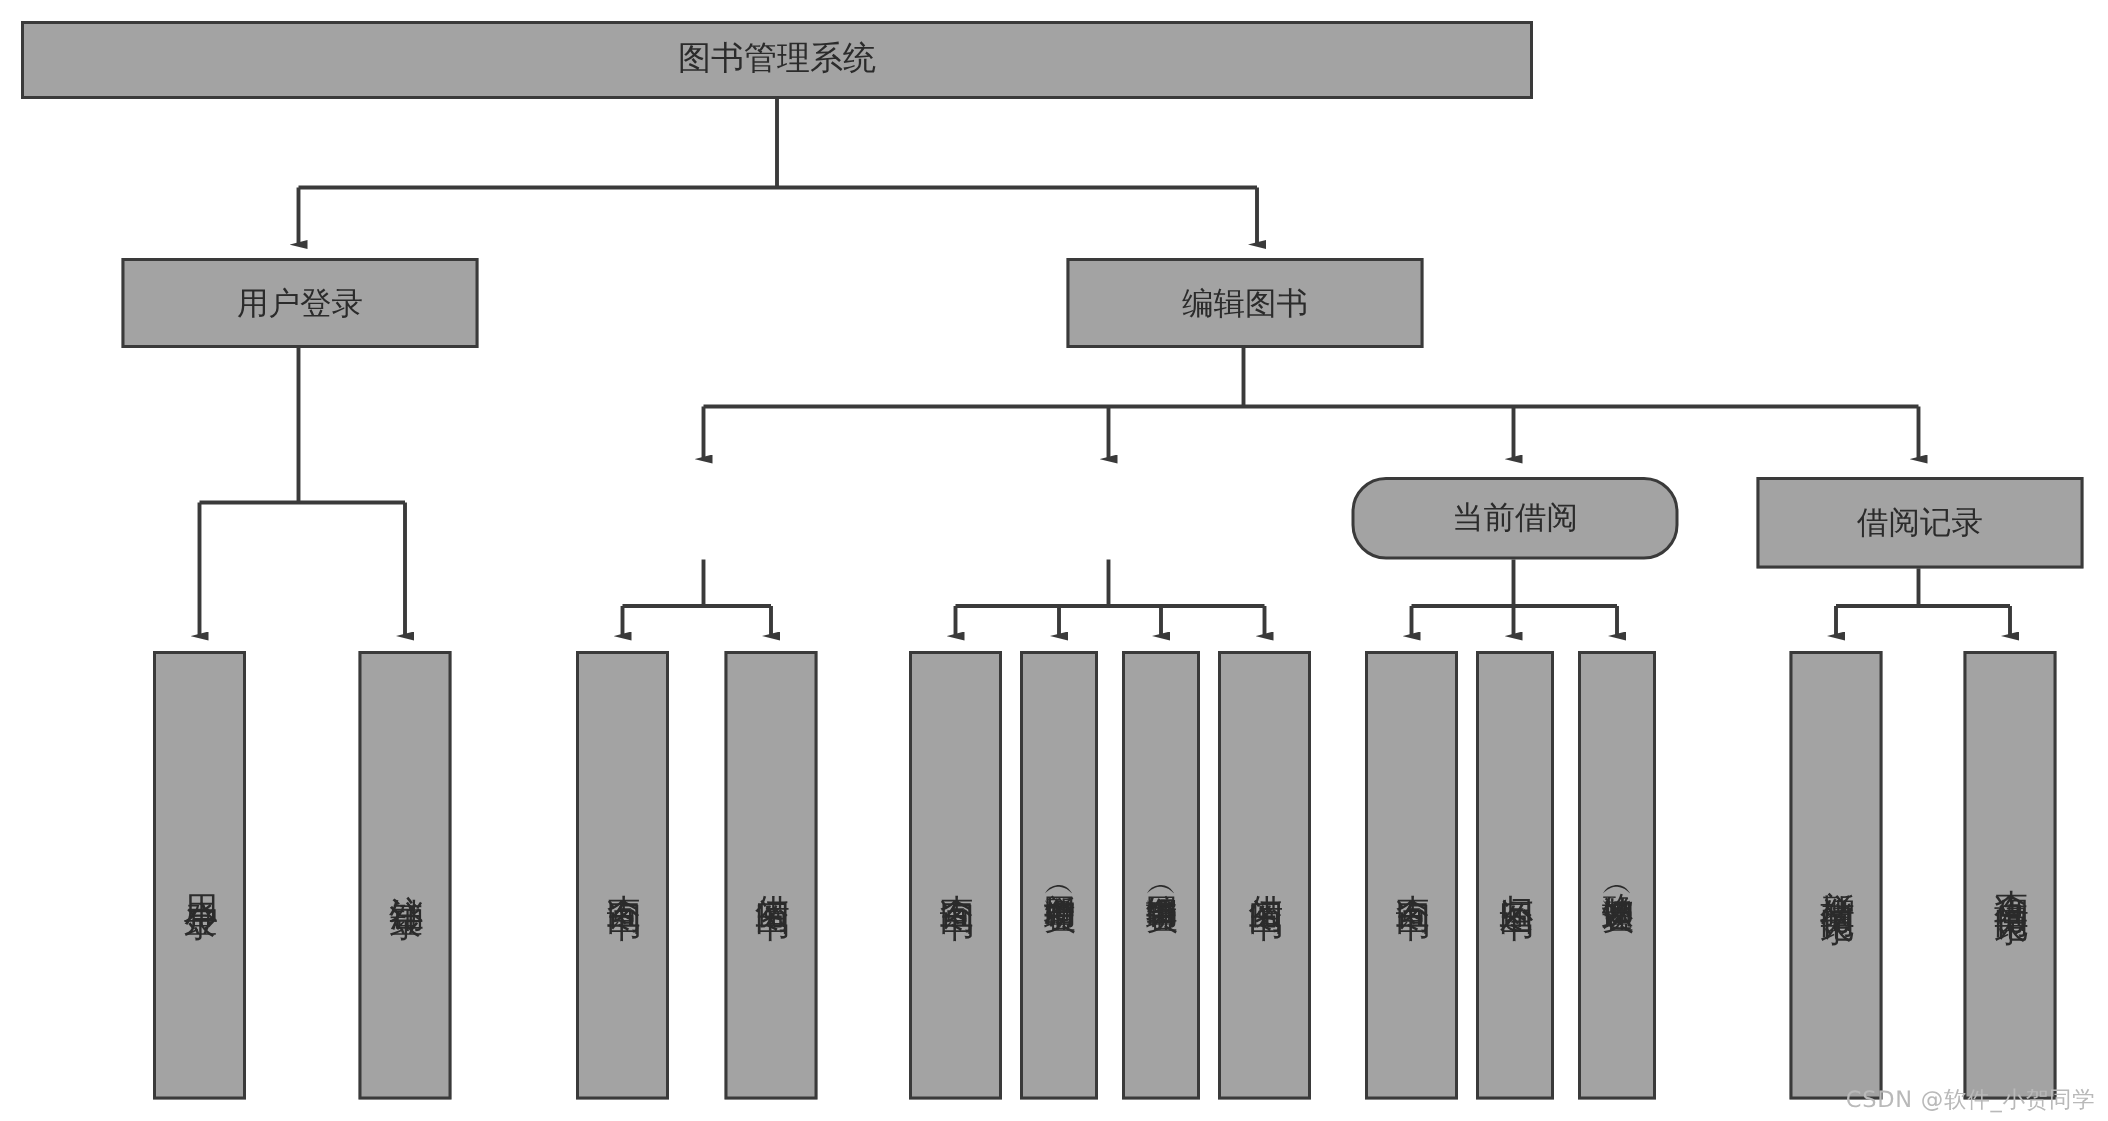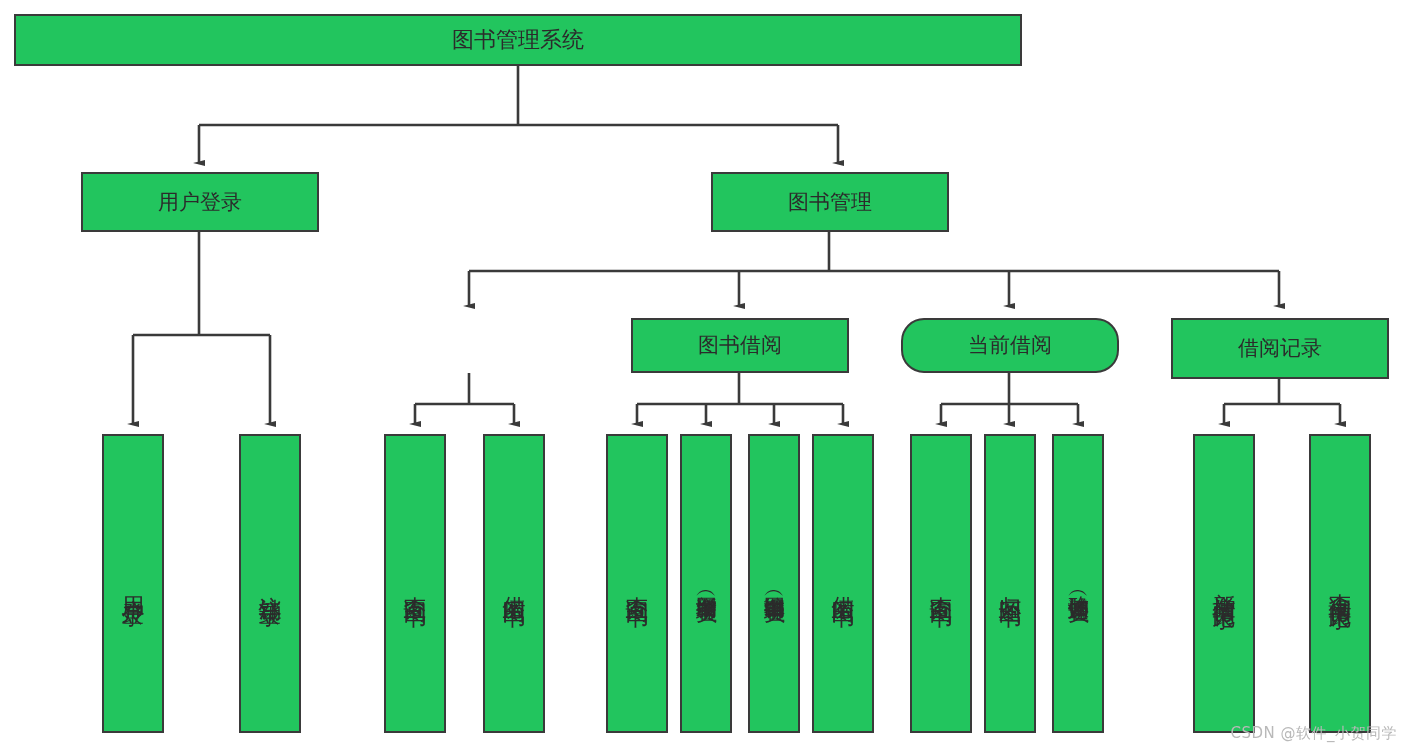--- a/index.html
+++ b/index.html
@@ -20,21 +20,21 @@
   svg.wires {
     position: absolute;
     left: 0;
     top: 0;
     width: 1405px;
     height: 747px;
   }
   .node {
     position: absolute;
     box-sizing: border-box;
-    background: #22c55e;
+    background: #a3a3a3;
     border: 2px solid #3a3a3a;
     display: flex;
     align-items: center;
     justify-content: center;
     color: #2b2b2b;
   }
   .node .label {
     display: block;
     text-align: center;
     line-height: 1.18;
@@ -132,27 +132,24 @@
 
   <div class="node horiz title" style="left:14px; top:14px; width:1008px; height:52px;">
     <span class="label">图书管理系统</span>
   </div>
 
   <div class="node horiz" style="left:81px; top:172px; width:238px; height:60px;">
     <span class="label">用户登录</span>
   </div>
 
   <div class="node horiz" style="left:711px; top:172px; width:238px; height:60px;">
-    <span class="label">图书管理</span>
-  </div>
-
-
-  <div class="node horiz" style="left:631px; top:318px; width:218px; height:55px;">
-    <span class="label">图书借阅</span>
-  </div>
+    <span class="label">编辑图书</span>
+  </div>
+
+
 
   <div class="node horiz" style="left:901px; top:318px; width:218px; height:55px;border-radius:23px;">
     <span class="label">当前借阅</span>
   </div>
 
   <div class="node horiz" style="left:1171px; top:318px; width:218px; height:61px;">
     <span class="label">借阅记录</span>
   </div>
 
   <div class="node vert" style="left:102px; top:434px; width:62px; height:299px;">

